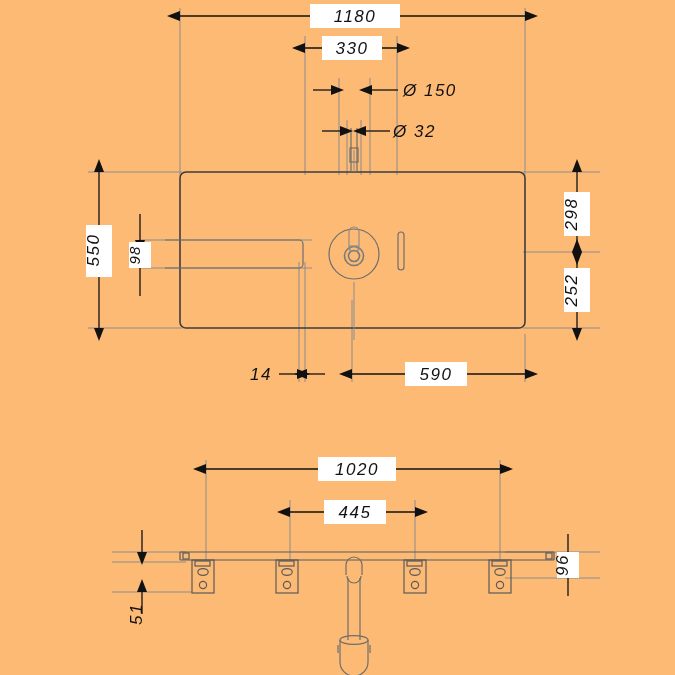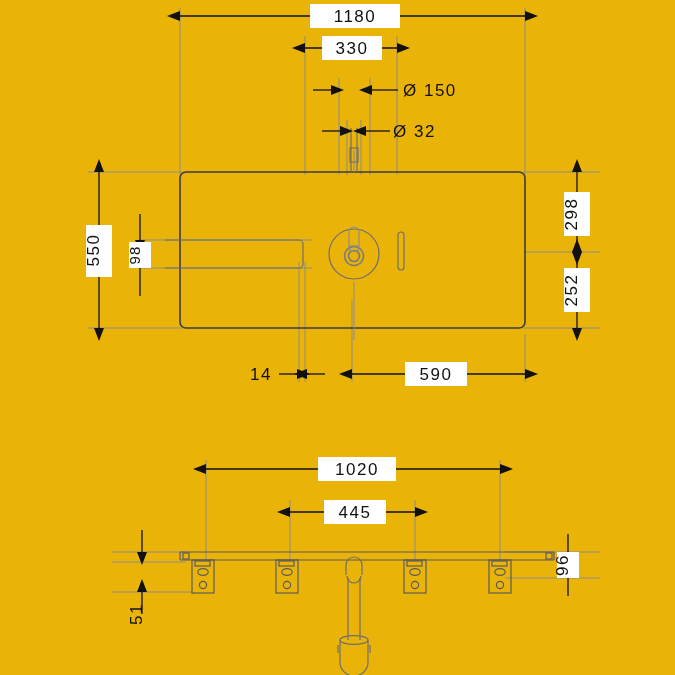--- a/index.html
+++ b/index.html
@@ -3,21 +3,21 @@
 <meta charset="utf-8">
 <title>Technical Drawing</title>
 <style>
   html,body{margin:0;padding:0;background:#ffffff;}
   body{
     width:675px;height:675px;
     font-family:"Liberation Sans", sans-serif;
     color:#1a1a1a;
     overflow:hidden;
   }
-  #sheet{position:relative;width:675px;height:675px;background:#eab308;}
+  #sheet{position:relative;width:675px;height:675px;background:#fdba74;font-style:italic;}
   svg{display:block;}
   .dimtext{
     font-family:"Liberation Sans", sans-serif;
     font-size:17px;
     letter-spacing:1.5px;
     fill:#111111;
   }
   .dimtext-sm{
     font-family:"Liberation Sans", sans-serif;
     font-size:15px;

